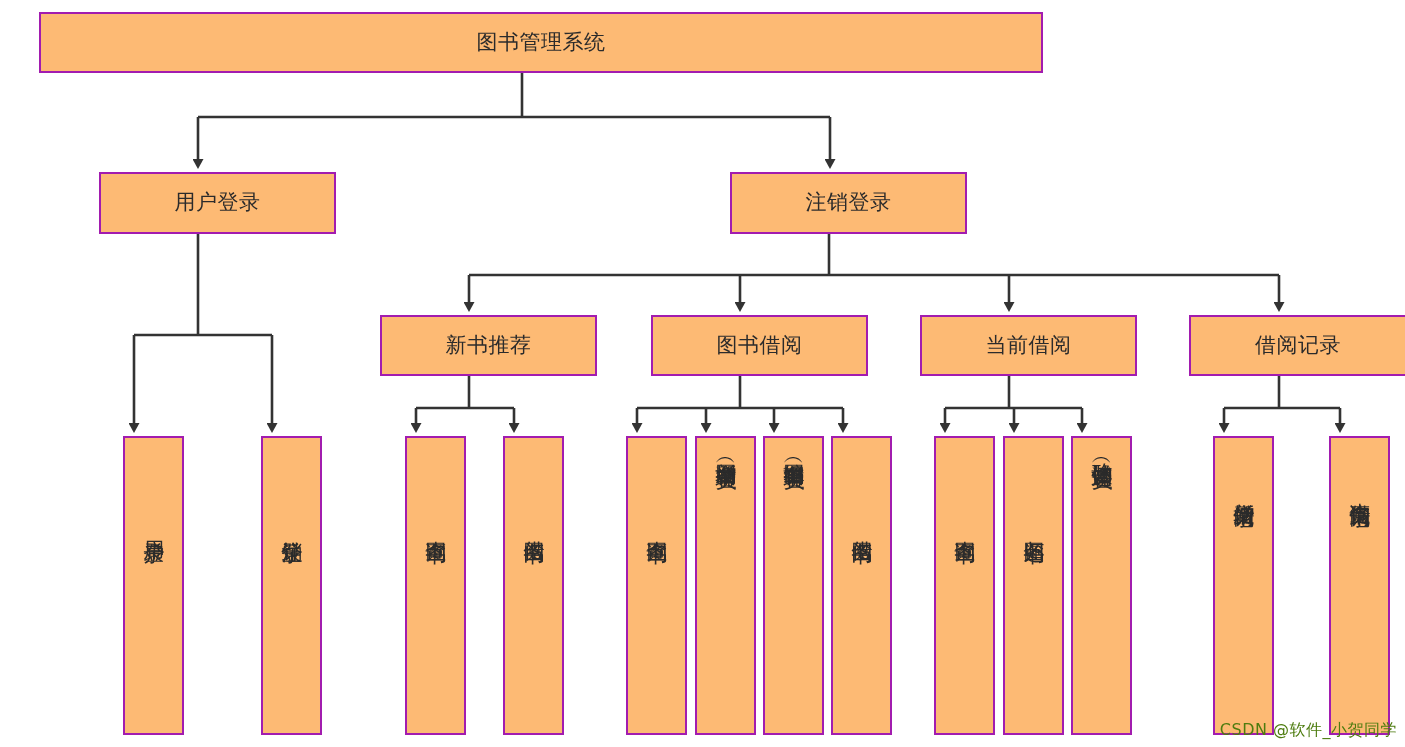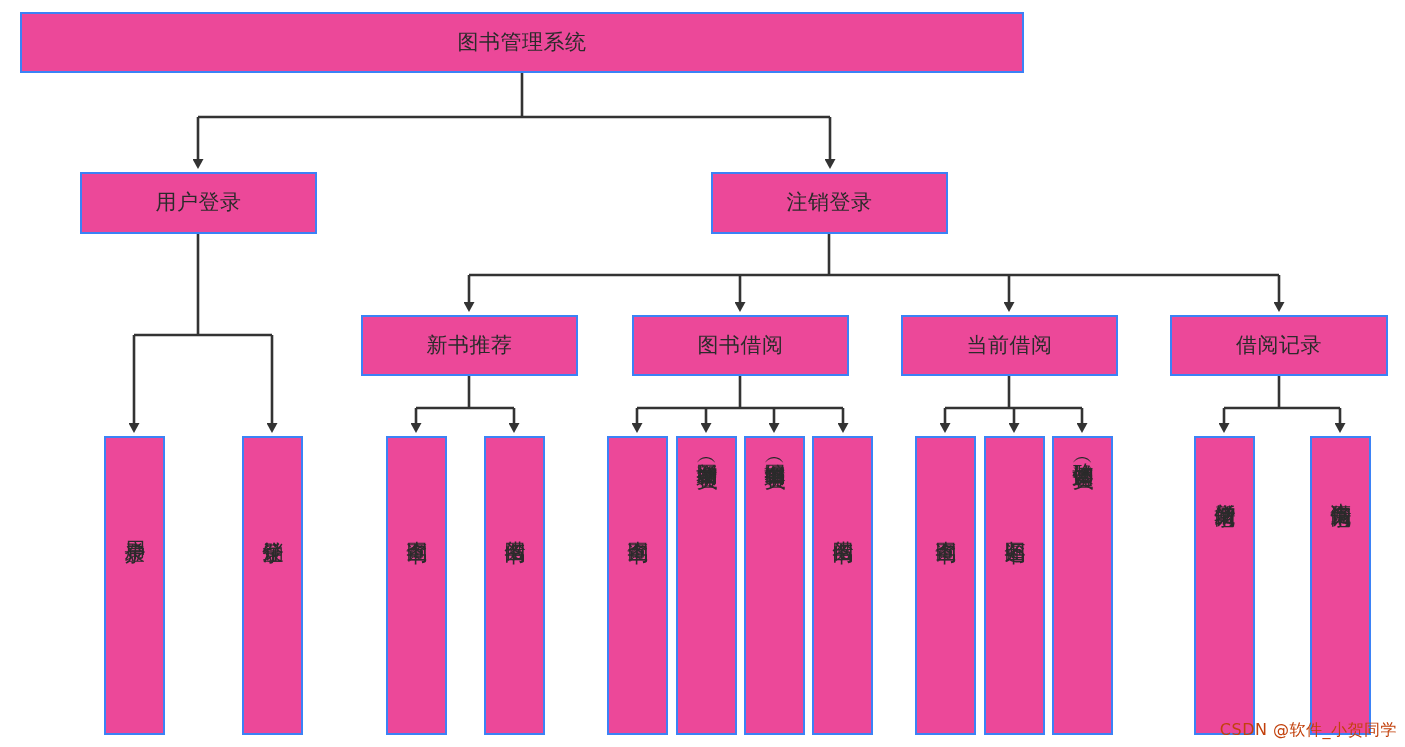--- a/index.html
+++ b/index.html
@@ -22,25 +22,26 @@
     position: absolute;
     left: 0;
     top: 0;
     width: 1405px;
     height: 747px;
     pointer-events: none;
   }
   .node {
     position: absolute;
     box-sizing: border-box;
-    background: #ec4899;
-    border: 2px solid #3b82f6;
+    background: #fdba74;
+    border: 2px solid #a21caf;
     display: flex;
     align-items: center;
     justify-content: center;
+    margin-left: 19px;
   }
   .node.level0,
   .node.level1,
   .node.level2 {
     font-size: 21px;
     color: #2b2b2b;
     letter-spacing: 0.5px;
     line-height: 1.1;
   }
   .node.leaf {
@@ -65,21 +66,21 @@
     margin-top: 40px;
   }
   .leaf-tall .vtext {
     margin-top: 0px;
   }
   .watermark {
     position: absolute;
     right: 8px;
     bottom: 6px;
     font-size: 16px;
-    color: #c2410c;
+    color: #4d7c0f;
     letter-spacing: 0.5px;
     white-space: nowrap;
   }
 </style>
 </head>
 <body>
 
 <div id="canvas">
 
   <svg id="wires" viewBox="0 0 1405 747" xmlns="http://www.w3.org/2000/svg">

